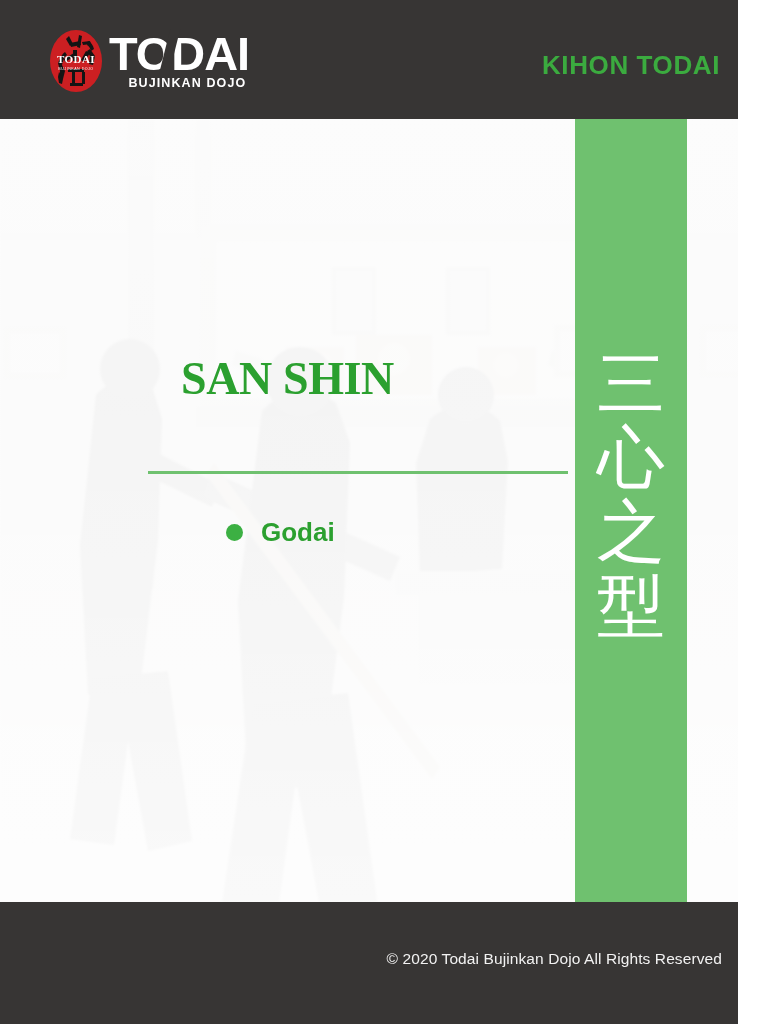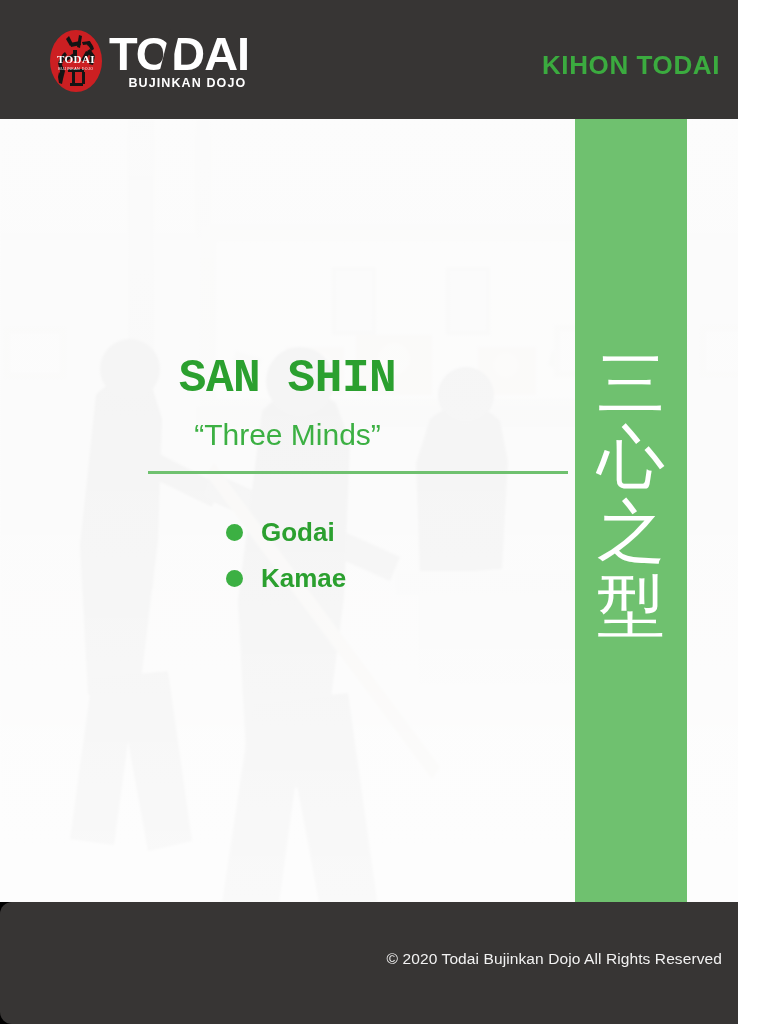--- a/index.html
+++ b/index.html
@@ -156,21 +156,21 @@
     width: 575px;
     height: 783px;
     z-index: 30;
   }
   .title {
     position: absolute;
     left: 0;
     top: 235px;
     width: 575px;
     text-align: center;
-    font-family: Liberation Mono, monospace;
+    font-family: Liberation Serif, serif;
     font-weight: bold;
     font-size: 46px;
     line-height: 50px;
     letter-spacing: -0.4px;
     color: #2ba02f;
   }
   .subtitle {
     position: absolute;
     left: 0;
     top: 298px;
@@ -225,21 +225,20 @@
 
   
   .footer {
     position: absolute;
     left: 0;
     top: 902px;
     width: 768px;
     height: 122px;
     background: #373534;
     z-index: 40;
-    border-radius: 12px;
   }
   .copyright {
     position: absolute;
     right: 46px;
     top: 48px;
     font-family: "Liberation Sans", sans-serif;
     font-size: 15.5px;
     letter-spacing: 0.1px;
     color: #f2f2f2;
     white-space: nowrap;
@@ -366,33 +365,28 @@
       <span>心</span>
       <span>之</span>
       <span>型</span>
     </div>
   </div>
 
   <div class="content">
 
     <div class="title">SAN SHIN</div>
 
-    <div class="subtitle">“Three Minds”</div>
 
     <div class="divider"></div>
 
     <ul class="bullets">
       <li>
         <span class="bullet-dot"></span>
         <span class="bullet-label">Godai</span>
       </li>
-      <li>
-        <span class="bullet-dot"></span>
-        <span class="bullet-label">Kamae</span>
-      </li>
     </ul>
 
   </div>
 
   <div class="footer">
     <div class="copyright">© 2020 Todai Bujinkan Dojo All Rights Reserved</div>
   </div>
 
 </div>
 

